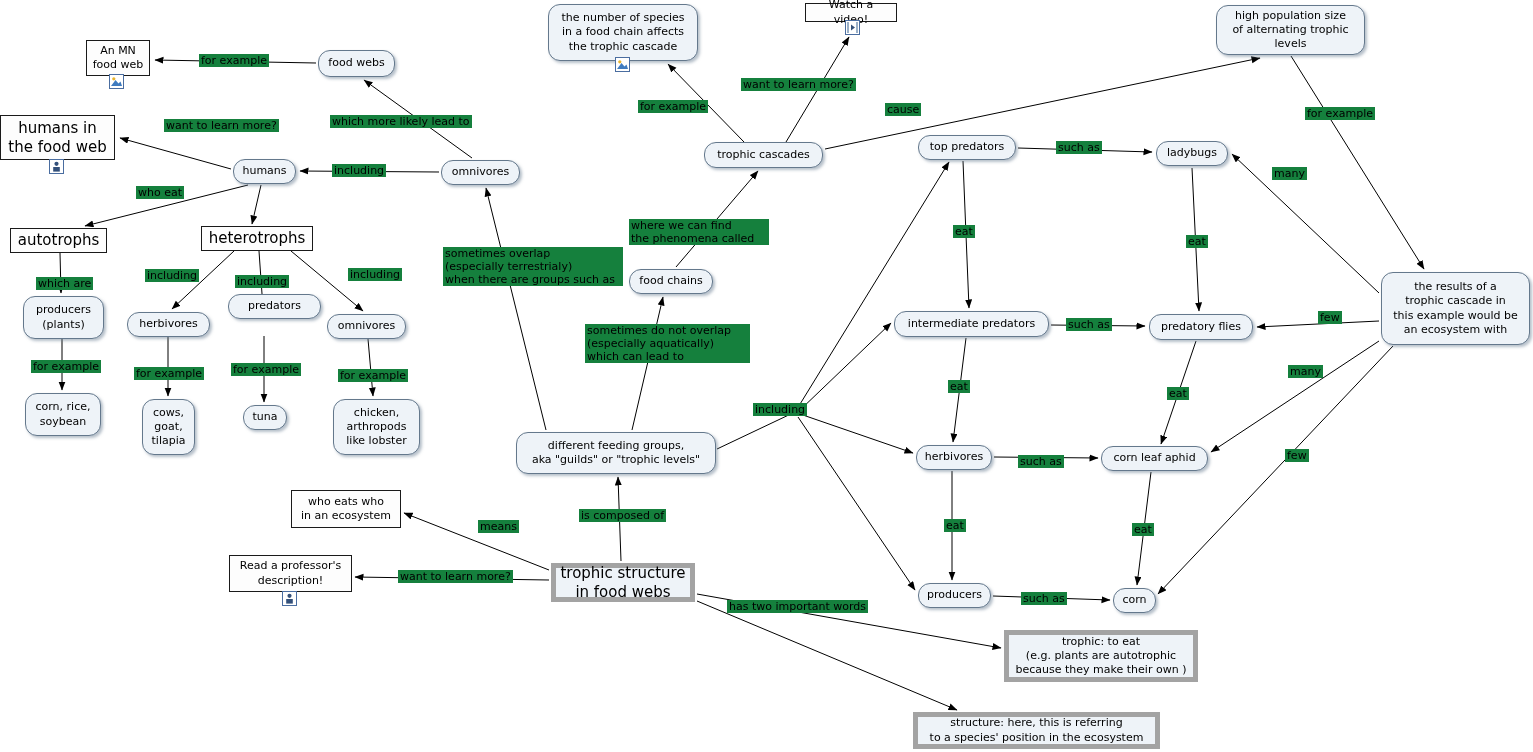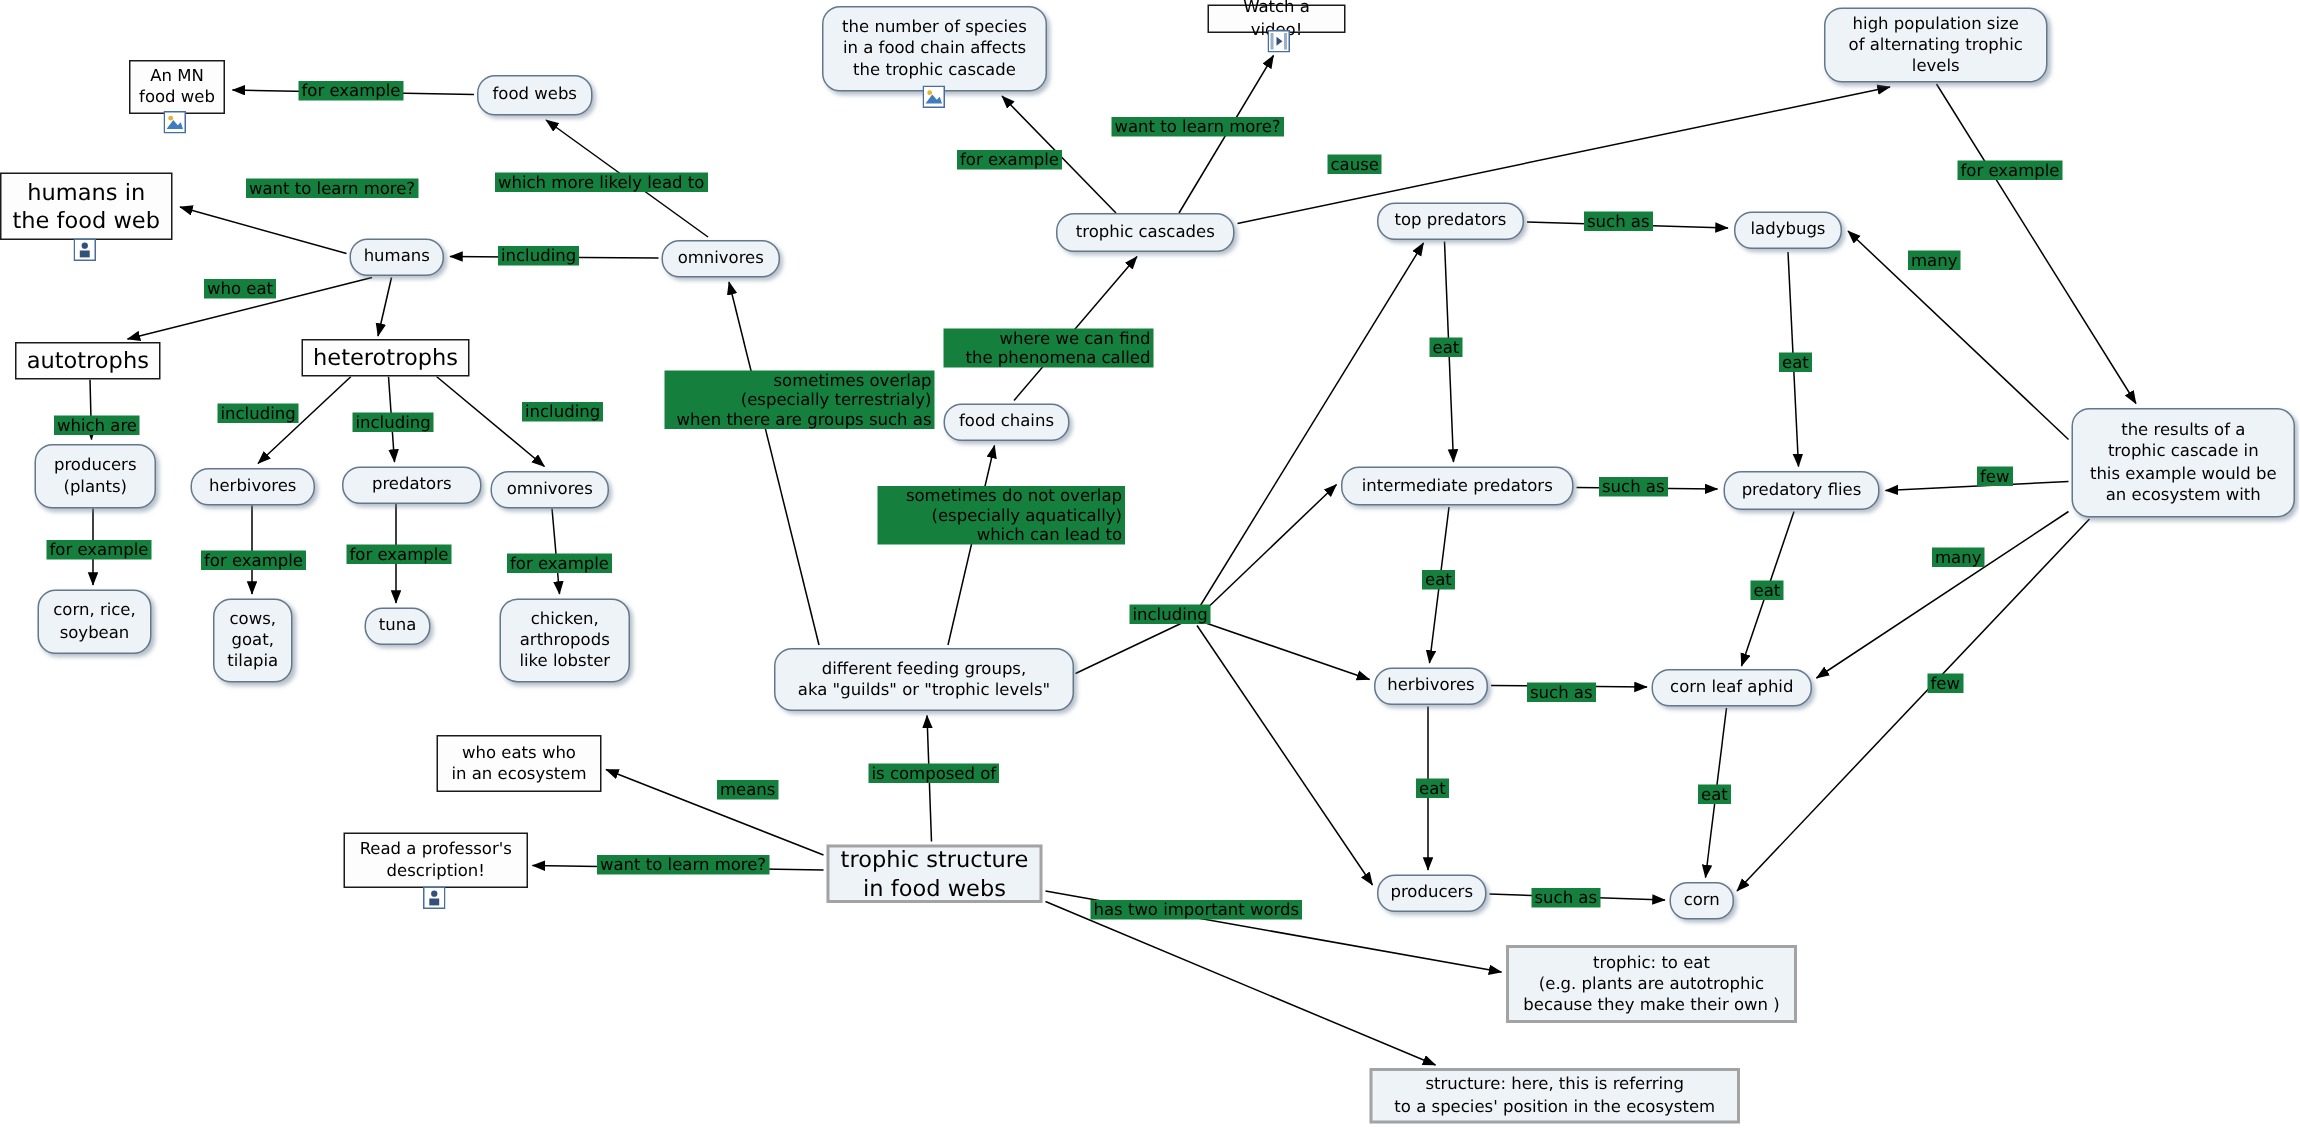--- a/index.html
+++ b/index.html
@@ -5,25 +5,25 @@
   html,body{margin:0;padding:0;background:#fff;}
   .canvas{position:relative;width:1533px;height:752px;background:#fff;
           font-family:"DejaVu Sans","Liberation Sans",sans-serif;overflow:hidden;}
   svg.arrows{position:absolute;left:0;top:0;z-index:1;pointer-events:none;}
   .node{position:absolute;z-index:3;display:flex;align-items:center;justify-content:center;
         text-align:center;font-size:11px;line-height:1.28;color:#000;white-space:pre-line;
         box-sizing:border-box;padding:2px 4px;}
   .round{background:#eef3f8;border:1px solid #64788c;border-radius:12px;
          box-shadow:2px 2px 3px rgba(110,130,150,.5);}
   .rect{background:#fdfdfd;border:1px solid #1a1a1a;}
-  .lightrect{background:#eef3f8;border:2px solid #a3a3a3;}
+  .lightrect{background:#eef3f8;border:5px solid #a3a3a3;}
   .lg{font-size:15px;line-height:1.25;}
   .edge-label{position:absolute;z-index:2;font-size:11px;color:#000;background:#15803d;
               padding:0 2px;white-space:pre-line;}
-  .center{text-align:right;}
+  .center{text-align:left;}
   .icon{position:absolute;z-index:4;width:15px;height:15px;cursor:pointer;}
 </style>
 </head>
 <body>
 
 <div class="canvas">
 
   <svg class="arrows" width="1533" height="752">
     <defs>
       <marker id="ah" markerWidth="10" markerHeight="8" refX="8.5" refY="3.5" orient="auto">
@@ -139,21 +139,21 @@
   <div class="node round" style="left:233px;top:159px;width:63px;height:25px">humans</div>
   <div class="node round" style="left:441px;top:160px;width:79px;height:25px">omnivores</div>
   <div class="node round" style="left:704px;top:142px;width:119px;height:26px">trophic cascades</div>
   <div class="node round" style="left:918px;top:135px;width:98px;height:25px">top predators</div>
   <div class="node round" style="left:1156px;top:141px;width:72px;height:25px">ladybugs</div>
   <div class="node rect lg" style="left:10px;top:228px;width:97px;height:25px">autotrophs</div>
   <div class="node rect lg" style="left:201px;top:226px;width:112px;height:25px">heterotrophs</div>
   <div class="node round" style="left:23px;top:296px;width:81px;height:43px">producers
 (plants)</div>
   <div class="node round" style="left:127px;top:312px;width:83px;height:25px">herbivores</div>
-  <div class="node round" style="left:228px;top:311px;width:93px;height:25px">predators</div>
+  <div class="node round" style="left:228px;top:294px;width:93px;height:25px">predators</div>
   <div class="node round" style="left:327px;top:314px;width:79px;height:25px">omnivores</div>
   <div class="node round" style="left:629px;top:269px;width:84px;height:25px">food chains</div>
   <div class="node round" style="left:894px;top:311px;width:155px;height:26px">intermediate predators</div>
   <div class="node round" style="left:1149px;top:314px;width:104px;height:26px">predatory flies</div>
   <div class="node round" style="left:1381px;top:272px;width:149px;height:73px">the results of a
 trophic cascade in
 this example would be
 an ecosystem with</div>
   <div class="node round" style="left:25px;top:393px;width:76px;height:43px">corn, rice,
 soybean</div>

